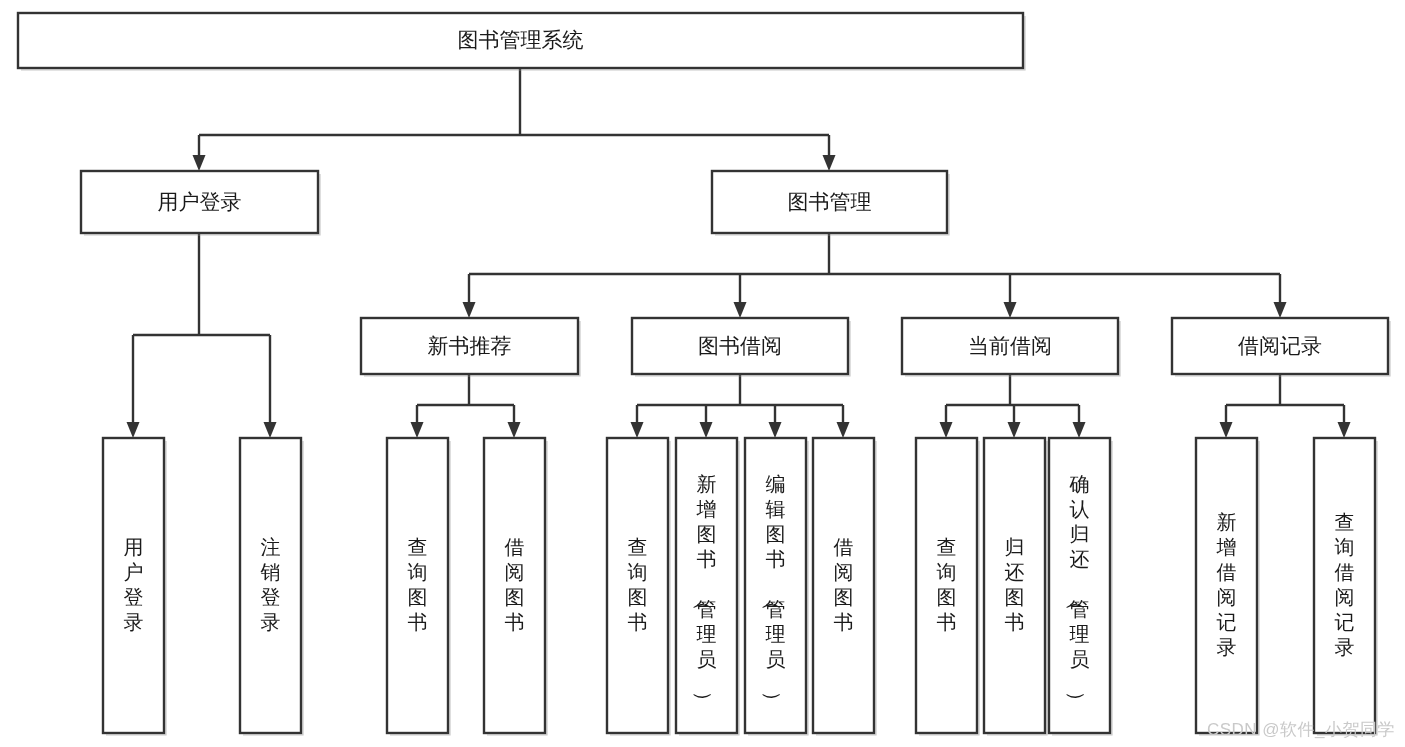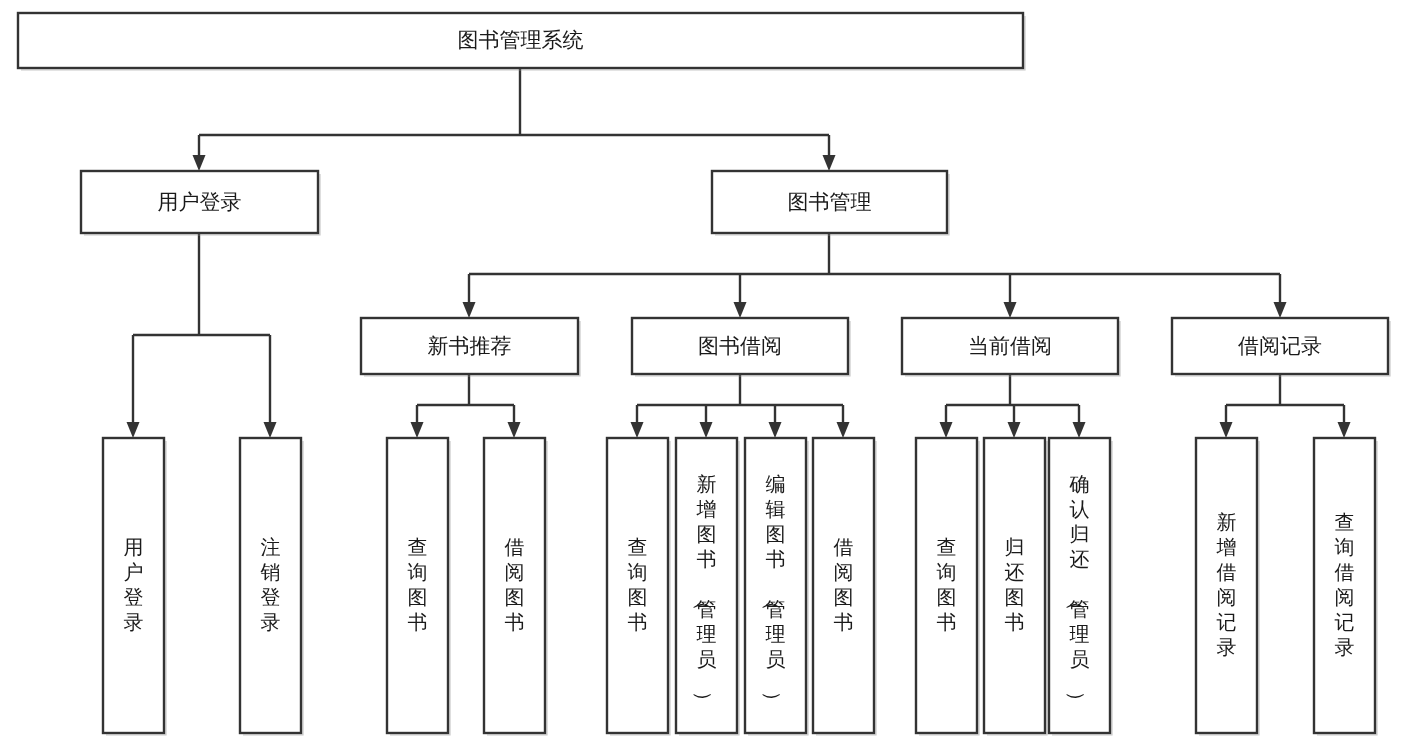--- a/index.html
+++ b/index.html
@@ -244,13 +244,14 @@
           <rect class="node-box" x="1196" y="438" width="61" height="295"></rect>
           <text class="node-label-vertical" x="1226.5" y="528.5"><tspan x="1226.5" dy="0">新</tspan><tspan x="1226.5" dy="25">增</tspan><tspan x="1226.5" dy="25">借</tspan><tspan x="1226.5" dy="25">阅</tspan><tspan x="1226.5" dy="25">记</tspan><tspan x="1226.5" dy="25">录</tspan></text>
         </g>
         <g>
           <path class="node-shadow" d="M 1377 441 L 1377 735 L 1317 735"></path>
           <rect class="node-box" x="1314" y="438" width="61" height="295"></rect>
           <text class="node-label-vertical" x="1344.5" y="528.5"><tspan x="1344.5" dy="0">查</tspan><tspan x="1344.5" dy="25">询</tspan><tspan x="1344.5" dy="25">借</tspan><tspan x="1344.5" dy="25">阅</tspan><tspan x="1344.5" dy="25">记</tspan><tspan x="1344.5" dy="25">录</tspan></text>
         </g>
       </g>
   </svg>
+  <div class="watermark-text">CSDN @软件_小贺同学</div>
 </div>
 
 </body></html>

